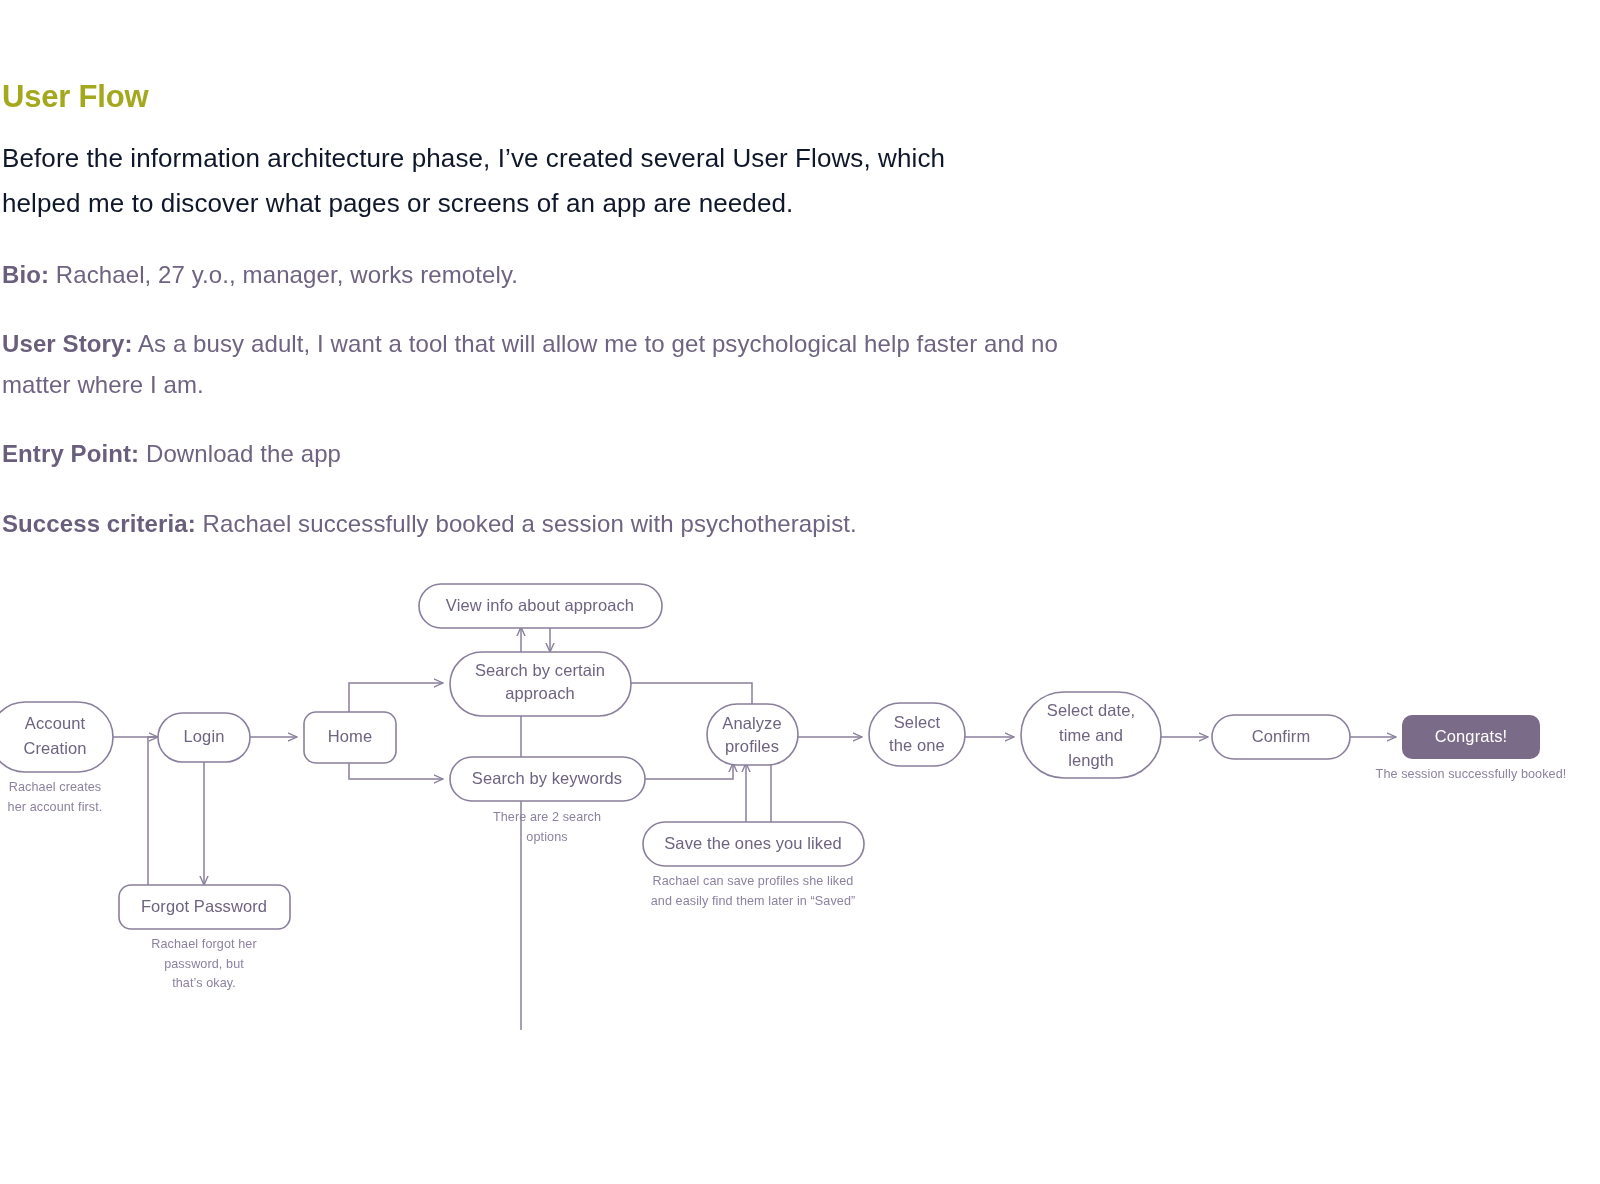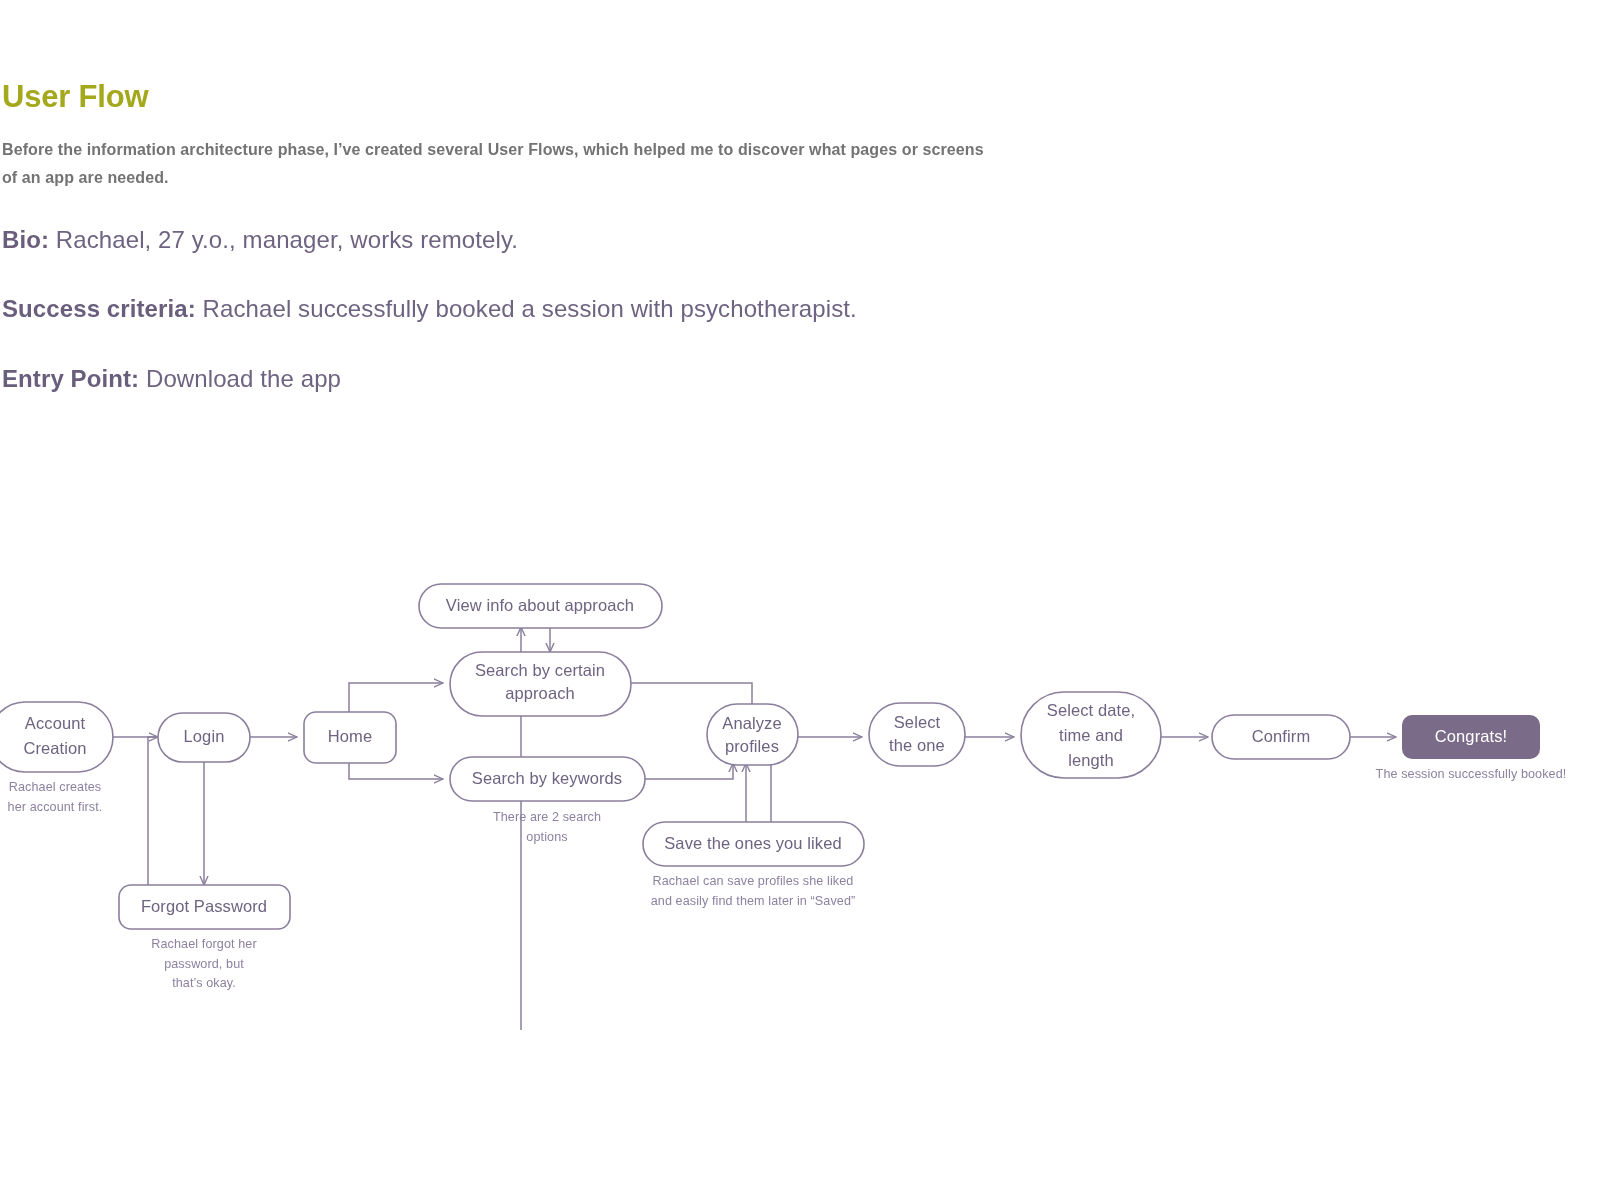--- a/index.html
+++ b/index.html
@@ -13,22 +13,22 @@
   }
   .page{position:relative;width:1600px;height:1009px;}
 
   
   .text-block{position:absolute;left:0;top:0;width:1180px;padding:0 0 0 2px;}
   .page-title{
     font-size:31px;font-weight:bold;color:#a4a81c;
     letter-spacing:-0.2px;margin:0;padding:80px 0 0 0;line-height:1.1;
   }
   .intro{
-    font-size:16px;color:#737373;line-height:1.72;
-    margin:22px 0 0 0;max-width:1000px;letter-spacing:0.1px;font-weight:bold;
+    font-size:26px;color:#0f172a;line-height:1.72;
+    margin:22px 0 0 0;max-width:1000px;letter-spacing:0.1px;
   }
   .meta{
     font-size:24px;color:#6e6380;line-height:1.72;
     margin:28px 0 0 0;max-width:1120px;letter-spacing:0.1px;
   }
   .meta .lbl{font-weight:bold;color:#6a5e7d;}
 
   
   .diagram{position:absolute;left:0;top:560px;width:1600px;height:470px;}
   svg{display:block;}
@@ -53,24 +53,27 @@
 <div class="page">
 
   <div class="text-block">
     <h1 class="page-title">User Flow</h1>
     <p class="intro">Before the information architecture phase, I’ve created several User Flows, which helped me to discover what pages or screens of an app are needed.</p>
 
     <p class="meta">
       <span class="lbl">Bio:</span><span> Rachael, 27 y.o., manager, works remotely.</span>
     </p>
     <p class="meta">
+      <span class="lbl">User Story:</span><span> As a busy adult, I want a tool that will allow me to get psychological help faster and no matter where I am.</span>
+    </p>
+    <p class="meta">
+      <span class="lbl">Entry Point:</span><span> Download the app</span>
+    </p>
+    <p class="meta">
       <span class="lbl">Success criteria:</span><span> Rachael successfully booked a session with psychotherapist.</span>
-    </p>
-    <p class="meta">
-      <span class="lbl">Entry Point:</span><span> Download the app</span>
     </p>
   </div>
 
   <div class="diagram">
     <svg width="1600" height="470" viewBox="0 0 1600 470" xmlns="http://www.w3.org/2000/svg">
       <defs>
         <marker id="arrow" viewBox="0 0 10 10" refX="9" refY="5" markerWidth="7" markerHeight="7" orient="auto-start-reverse">
           <path d="M 0 1 L 9 5 L 0 9" fill="none" stroke="#8a7f9c" stroke-width="1.3"></path>
         </marker>
       </defs>

